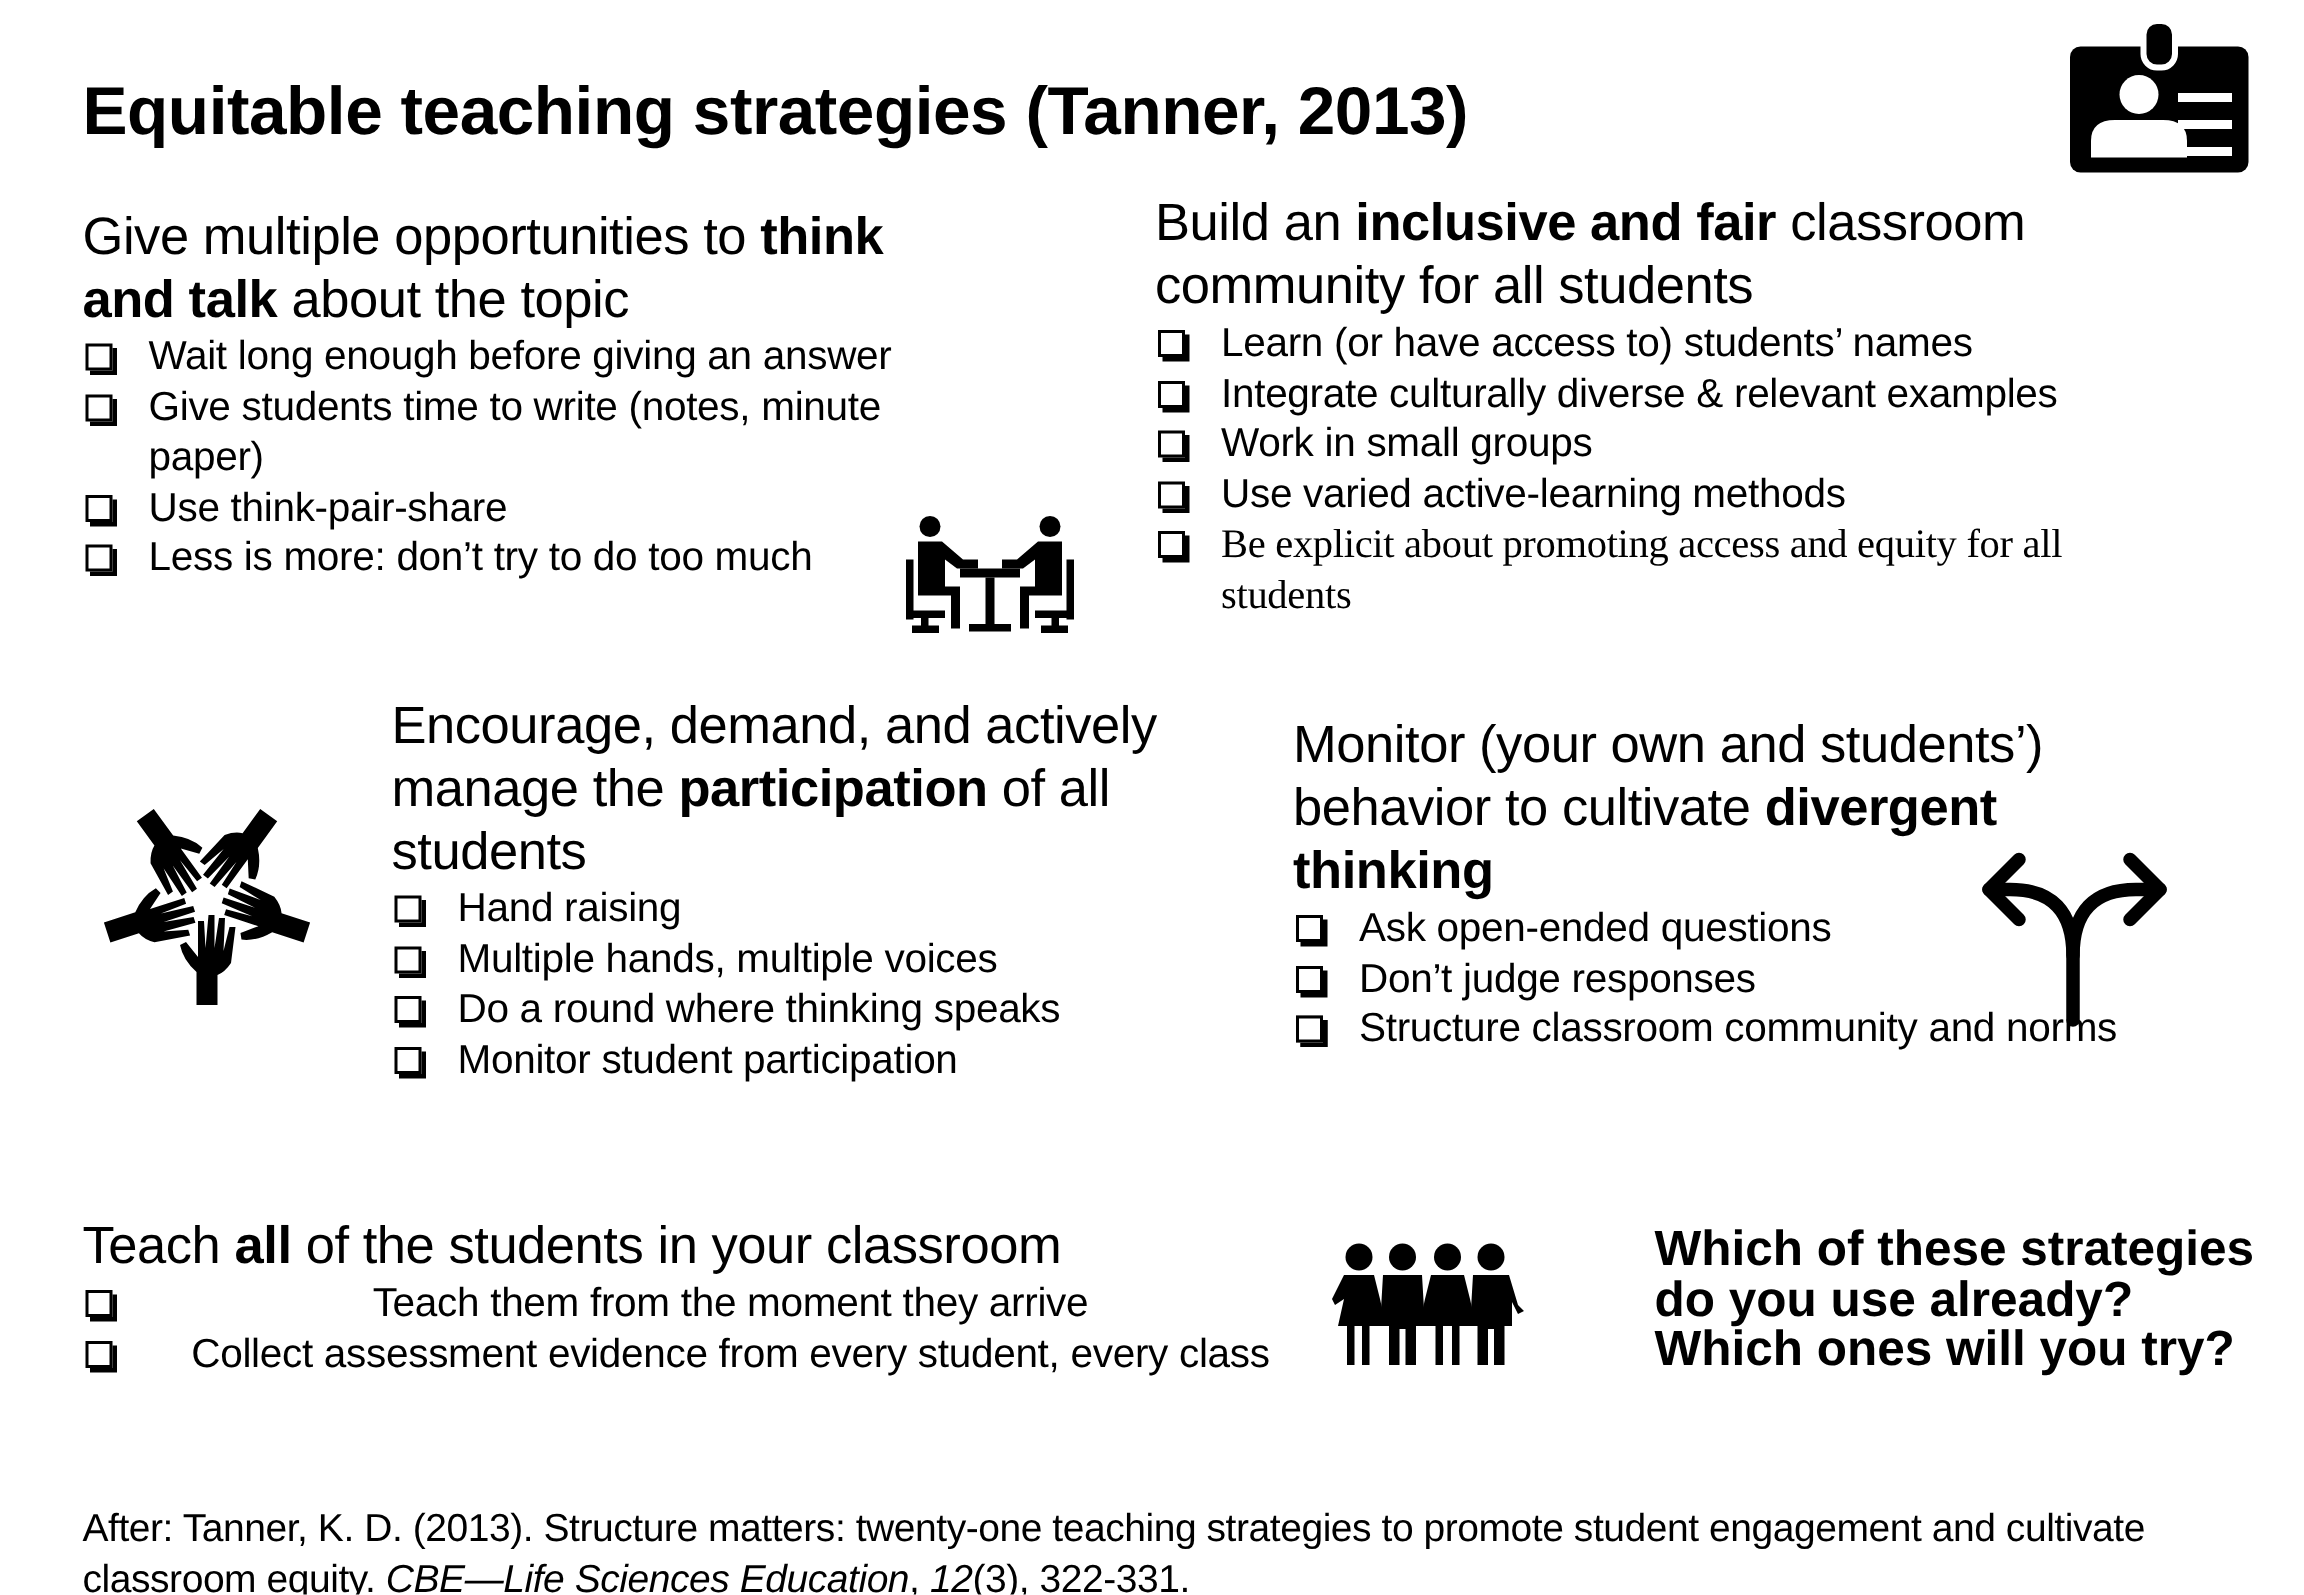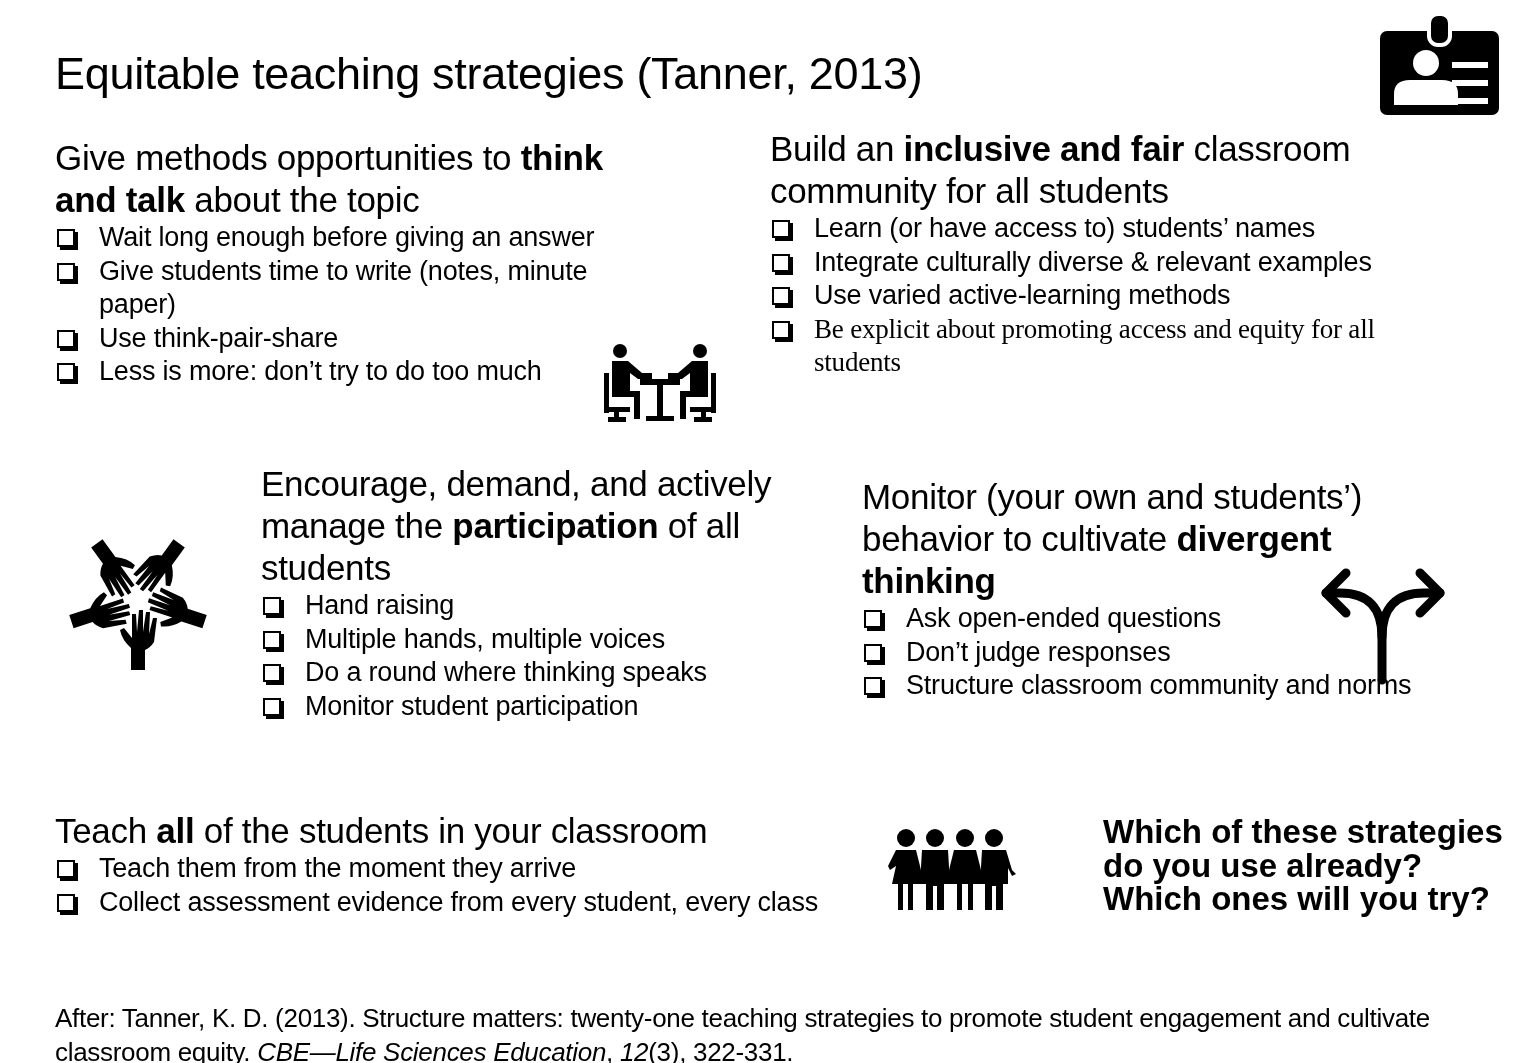--- a/index.html
+++ b/index.html
@@ -1,19 +1,19 @@
 <!DOCTYPE html>
 <html><head>
 <meta charset="utf-8">
 <style>
   html, body { margin: 0; padding: 0; background: #ffffff; }
   body { width: 1536px; height: 1063px; position: relative; overflow: hidden;
          font-family: "Liberation Sans", sans-serif; color: #000; }
   .abs { position: absolute; }
-  .title { left: 55px; top: 48px; font-size: 45px; font-weight: normal; letter-spacing: -0.3px; }
+  .title { left: 55px; top: 48px; font-size: 45px; font-weight: bold; letter-spacing: -0.3px; }
   .heading { font-size: 35px; line-height: 42px; letter-spacing: -0.3px; }
   .heading b { font-weight: bold; }
   ul.cl { list-style: none; margin: 0; padding: 0; }
   ul.cl li { position: relative; padding-left: 44px; font-size: 27px; line-height: 33.5px; letter-spacing: -0.2px; }
   ul.cl li .box { position: absolute; left: 2px; top: 8px; width: 14px; height: 14px;
                   border: 2px solid #000; box-shadow: 3px 3px 0 #000; background: #fff; }
   .question { left: 1103px; top: 815px; font-size: 33px; line-height: 33.5px; font-weight: bold; }
   .citation { left: 55px; top: 973px; font-size: 26px; line-height: 34px; letter-spacing: -0.3px; margin-top: 28px; }
   .citation i { font-style: italic; }
   svg { display: block; }
@@ -30,21 +30,21 @@
     <circle cx="46" cy="49" r="13" fill="#fff"></circle>
     <path d="M14 91 L14 80 Q14 66 30 66 L62 66 Q78 66 78 80 L78 91 Z" fill="#fff"></path>
     <rect x="72" y="48" width="36" height="6" fill="#fff"></rect>
     <rect x="72" y="66" width="36" height="6" fill="#fff"></rect>
     <rect x="72" y="84" width="36" height="6" fill="#fff"></rect>
   </svg>
 </div>
 
 <div class="abs" style="left:55px; top:137px; width:590px;">
   <div class="heading">
-    <span>Give methods opportunities to </span><b>think and talk</b><span> about the topic</span>
+    <span>Give multiple opportunities to </span><b>think and talk</b><span> about the topic</span>
   </div>
   <ul class="cl" style="width:570px;">
     <li><span class="box"></span><span>Wait long enough before giving an answer</span></li>
     <li><span class="box"></span><span>Give students time to write (notes, minute paper)</span></li>
     <li><span class="box"></span><span>Use think-pair-share</span></li>
     <li><span class="box"></span><span>Less is more: don’t try to do too much</span></li>
   </ul>
 </div>
 
 <div class="abs" style="left:602px; top:343px;">
@@ -72,20 +72,21 @@
   </svg>
 </div>
 
 <div class="abs" style="left:770px; top:128px; width:640px;">
   <div class="heading">
     <span>Build an </span><b>inclusive and fair</b><span> classroom community for all students</span>
   </div>
   <ul class="cl" style="width:640px;">
     <li><span class="box"></span><span>Learn (or have access to) students’ names</span></li>
     <li><span class="box"></span><span>Integrate culturally diverse &amp; relevant examples</span></li>
+    <li><span class="box"></span><span>Work in small groups</span></li>
     <li><span class="box"></span><span>Use varied active-learning methods</span></li>
     <li style="width:580px;font-family:Liberation Serif, serif;"><span class="box"></span><span>Be explicit about promoting access and equity for all students</span></li>
   </ul>
 </div>
 
 <div class="abs" style="left:66px; top:538px;">
   <svg width="145" height="135" viewBox="0 0 145 135">
     <g fill="#000">
       <g transform="translate(72,62)">
         <g transform="rotate(0)">
@@ -140,21 +141,21 @@
       <path d="M28 8 L8 28 L28 48"></path>
       <path d="M102 8 L122 28 L102 48"></path>
     </g>
   </svg>
 </div>
 
 <div class="abs" style="left:55px; top:810px; width:820px;">
   <div class="heading">
     <span>Teach </span><b>all</b><span> of the students in your classroom</span>
   </div>
-  <ul class="cl" style="width:820px;">
+  <ul class="cl" style="width:820px;text-align:center;">
     <li><span class="box"></span><span>Teach them from the moment they arrive</span></li>
     <li><span class="box"></span><span>Collect assessment evidence from every student, every class</span></li>
   </ul>
 </div>
 
 <div class="abs" style="left:888px; top:826px;">
   <svg width="128" height="86" viewBox="0 0 128 86">
     <g fill="#000">
 
       <circle cx="18" cy="12" r="9"></circle>

